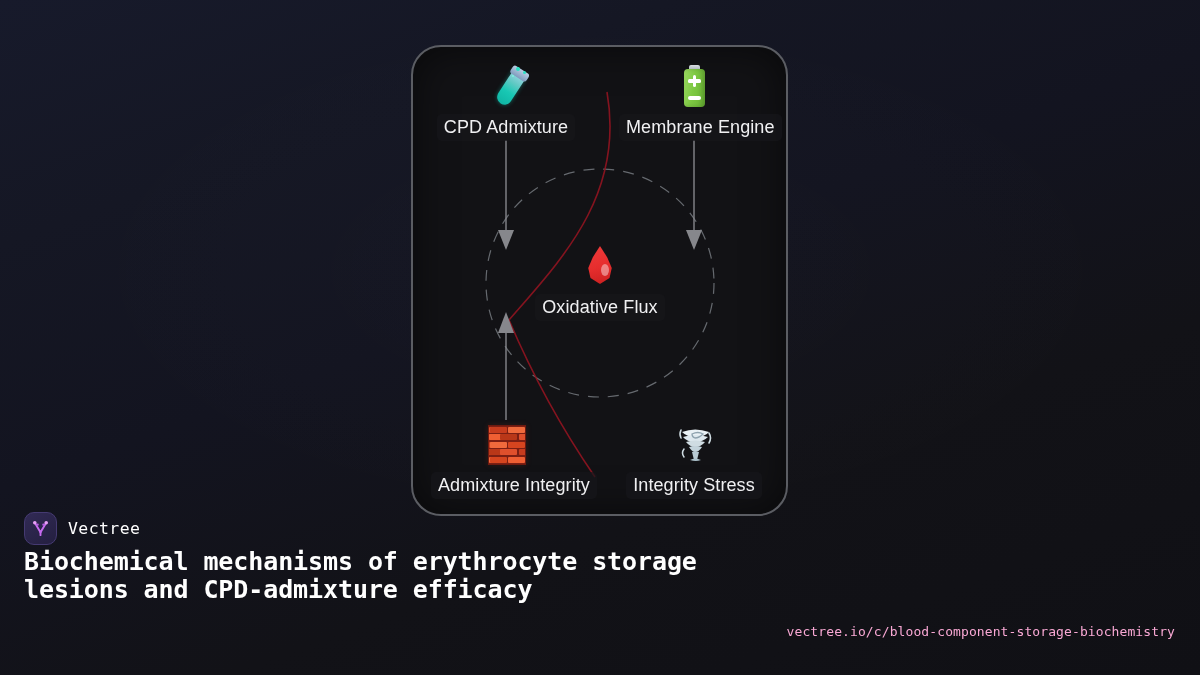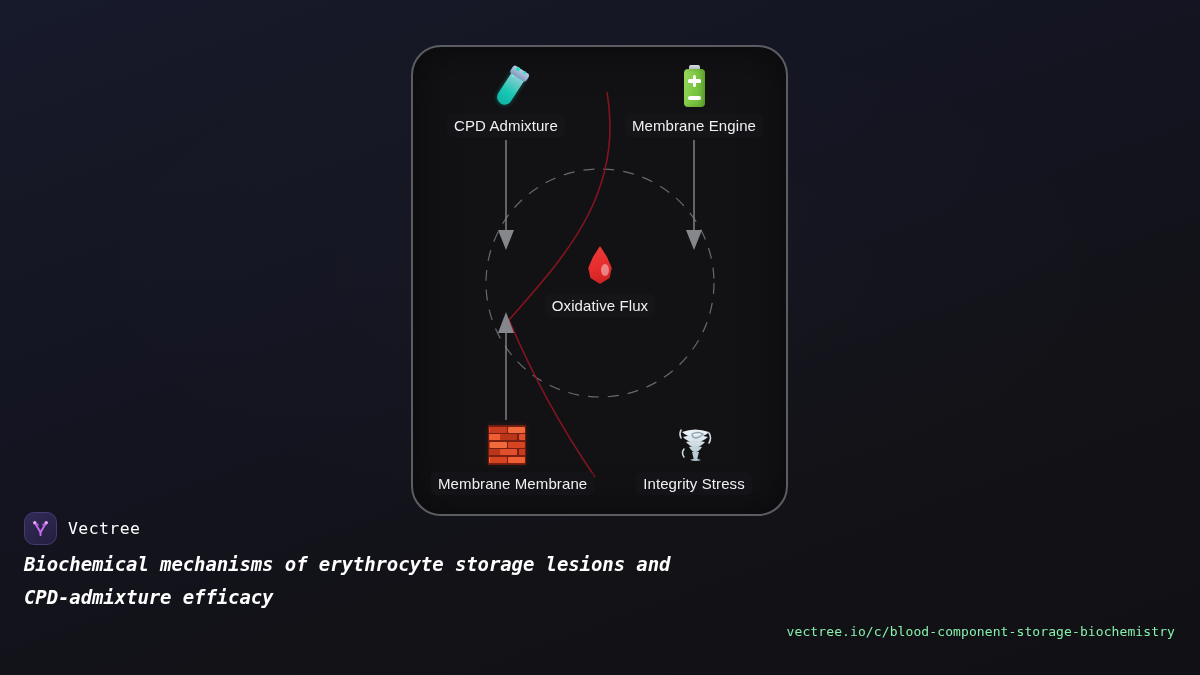--- a/index.html
+++ b/index.html
@@ -23,21 +23,21 @@
     position:absolute; left:411px; top:45px; width:377px; height:471px;
     border:2px solid #5b5d63; border-radius:30px;
     background:#121215;
     box-shadow:inset 0 0 40px rgba(0,0,0,0.55);
   }
   #diagram-svg{ position:absolute; left:411px; top:45px; width:377px; height:471px; }
 
   .node{ position:absolute; width:150px; margin-left:-75px; text-align:center; }
   .node-label{
     display:inline-block;
-    font-size:15px; color:#f0f0f2; letter-spacing:0.1px;
+    font-size:18px; color:#f0f0f2; letter-spacing:0.1px;
     padding:3px 7px; border-radius:5px;
     background:rgba(22,22,26,0.72);
     white-space:nowrap;
   }
 
   
   .icon-art{ position:relative; width:46px; height:46px; margin:0 auto 4px; }
 
   
   .tube-body{
@@ -107,27 +107,27 @@
     border:1px solid #453a72;
     display:flex; align-items:center; justify-content:center;
   }
   #brand-name{
     font-family:"DejaVu Sans Mono", monospace;
     font-size:16.5px; font-weight:normal; color:#fff; letter-spacing:0.4px;
   }
   #headline{
     position:absolute; left:24px; top:548px; width:700px;
     font-family:"DejaVu Sans Mono", monospace;
-    font-size:19px; font-weight:bold; line-height:33px;
-    color:#fff; letter-spacing:-0.1px;font-style:italic;
+    font-size:25px; font-weight:bold; line-height:28px;
+    color:#fff; letter-spacing:-0.1px;
   }
   #footer-url{
     position:absolute; right:25px; top:624px;
     font-family:"DejaVu Sans Mono", monospace;
-    font-size:13px; color:#86efac; letter-spacing:0.1px;
+    font-size:13px; color:#f9a8d4; letter-spacing:0.1px;
   }
 </style>
 </head>
 <body>
 
 <div id="bg-gradient"></div>
 <div id="bg-vignette"></div>
 
 <div id="diagram-card"></div>
 
@@ -196,21 +196,21 @@
         <div class="brick" style="left: 29.5px; top: 23.3px; width: 7.5px; height: 6px; background: rgb(199, 60, 30);"></div>
         <div class="brick" style="left: 0px; top: 30.9px; width: 17px; height: 6px; background: rgb(240, 106, 60);"></div>
         <div class="brick" style="left: 0.8px; top: 30.9px; width: 17px; height: 6px; background: rgb(214, 69, 31);"></div>
         <div class="brick" style="left: 19.4px; top: 30.9px; width: 17px; height: 6px; background: rgb(239, 95, 51);"></div>
         <div class="brick" style="left: 0px; top: 38.5px; width: 17px; height: 6px; background: rgb(185, 55, 24);"></div>
         <div class="brick" style="left: 0px; top: 38.5px; width: 17px; height: 6px; background: rgb(224, 80, 44);"></div>
         <div class="brick" style="left: 10.9px; top: 38.5px; width: 17px; height: 6px; background: rgb(199, 60, 30);"></div>
         <div class="brick" style="left: 29.5px; top: 38.5px; width: 7.5px; height: 6px; background: rgb(240, 106, 60);"></div>
       </div>
   </div>
-  <span class="node-label">Membrane Membrane</span>
+  <span class="node-label">Admixture Integrity</span>
 </div>
 
 <div class="node" style="left:694px; top:422px;">
   <div class="icon-art">
     <svg class="torn" viewBox="0 0 40 40">
       <path d="M7 7 Q20 2 34 7 Q30 12 20 12 Q12 12 7 7 Z" fill="#e9f1f5"></path>
       <path d="M8 12 Q20 8 33 12 Q28 17 20 17 Q12 17 8 12 Z" fill="#dde8ee"></path>
       <path d="M11 17 Q20 14 30 17 Q26 22 20 22 Q15 22 11 17 Z" fill="#cfdce2"></path>
       <path d="M14 22 Q20 20 27 22 Q24 27 20 27 Q17 27 14 22 Z" fill="#c3d3db"></path>
       <path d="M17 27 Q20 26 24 27 L22 35 L19 35 Z" fill="#b7c9d2"></path>

